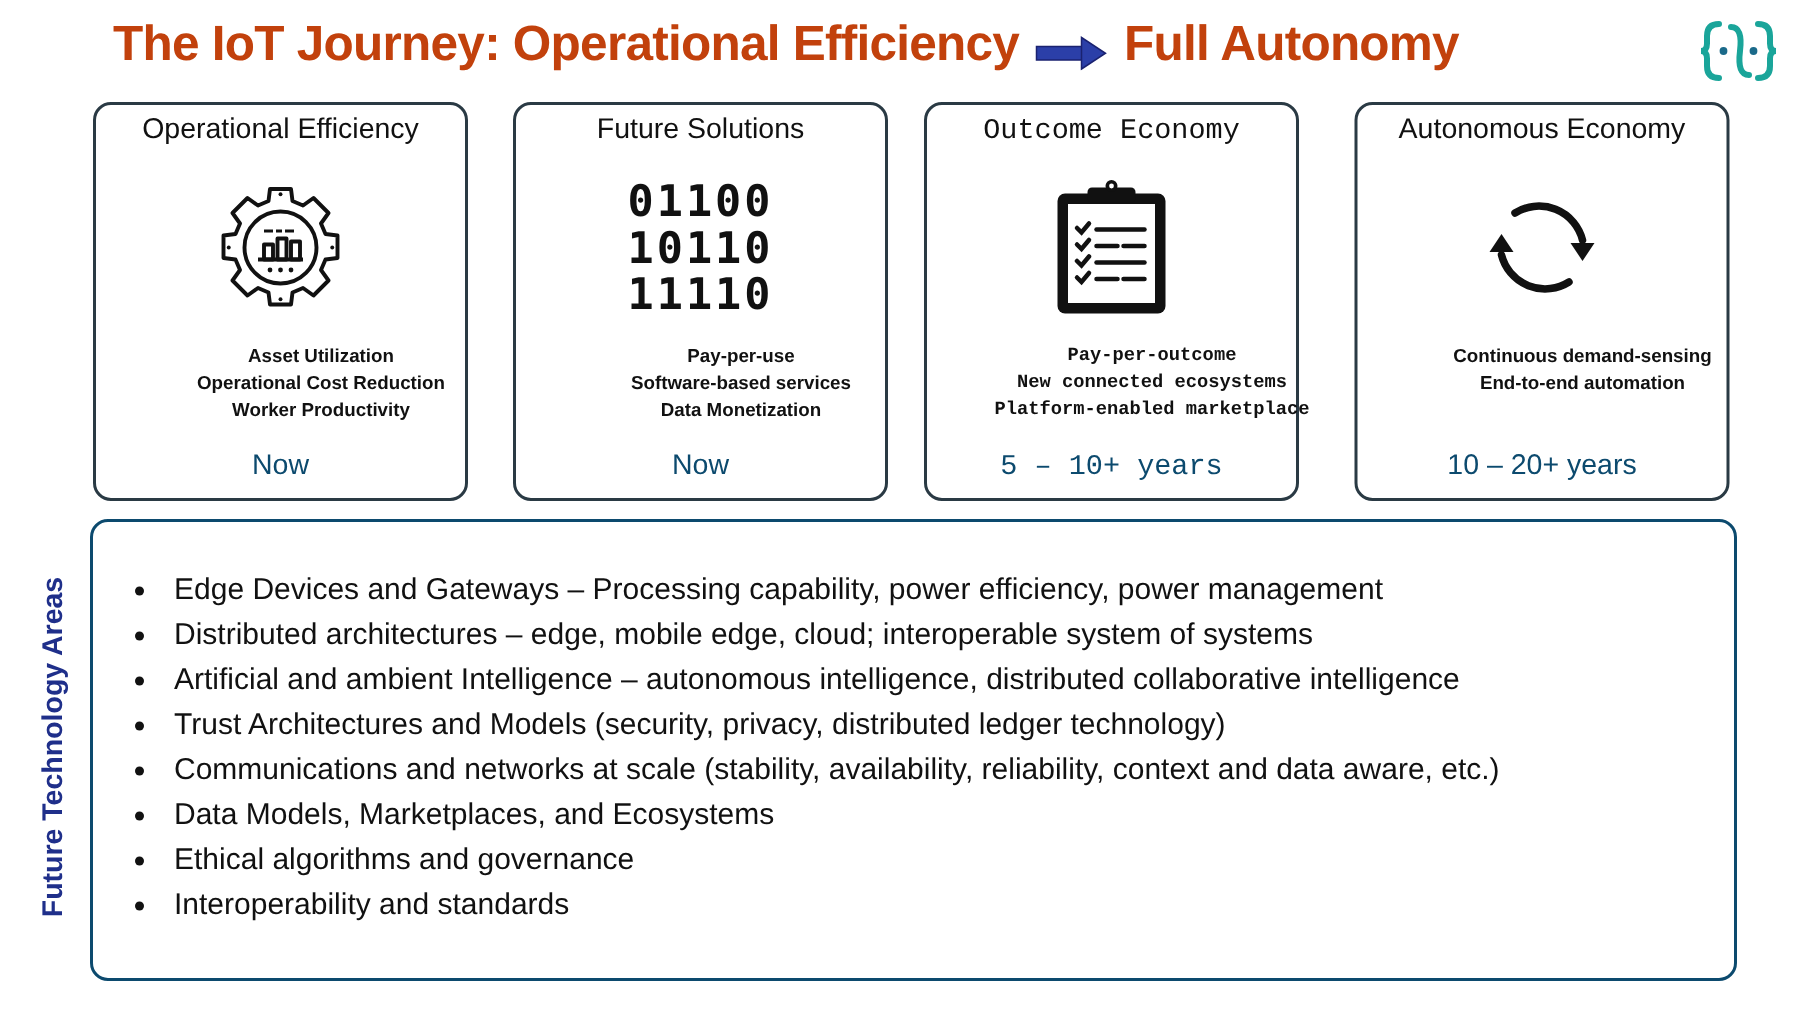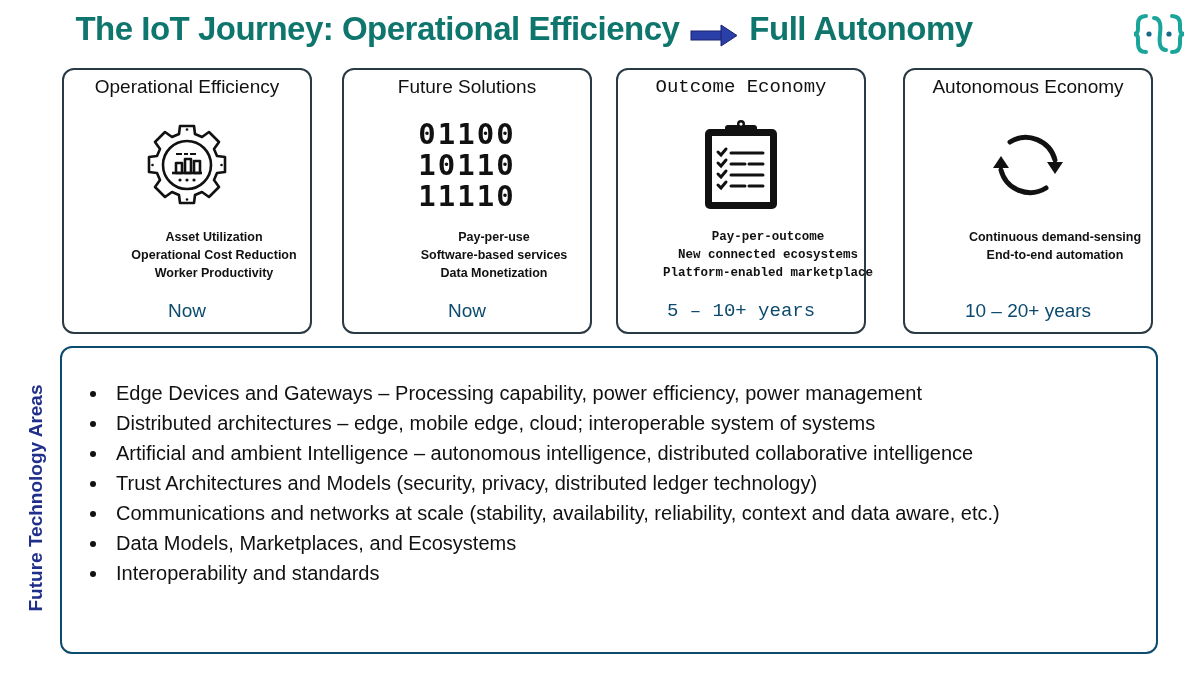--- a/index.html
+++ b/index.html
@@ -2,21 +2,21 @@
 <html><head>
   <meta charset="utf-8">
   <style>
     * { box-sizing: border-box; margin: 0; padding: 0; }
     html, body { width: 1200px; height: 674px; background: #ffffff; overflow: hidden; }
     body { position: relative; font-family: "Liberation Sans", sans-serif; color: #111; }
 
     .title {
       position: absolute; left: 0; top: 10px; width: 1048px;
       text-align: center; font-size: 33px; font-weight: bold; letter-spacing: -0.5px;
-      color: #0f766e;
+      color: #c2410c;
       display: flex; justify-content: center; align-items: center; gap: 10px;
     }
     .title .arrow { display: inline-block; width: 50px; height: 24px; }
 
     .logo { position: absolute; left: 1132px; top: 10px; width: 54px; height: 48px; }
 
     .card {
       position: absolute; top: 68px; width: 250px; height: 266px;
       border: 2px solid #2a3a44; border-radius: 12px; background: #fff;
     }
@@ -190,15 +190,16 @@
 <div class="side-label">Future Technology Areas</div>
 
 <div class="tech-box">
   <ul class="tech-list">
     <li>Edge Devices and Gateways – Processing capability, power efficiency, power management</li>
     <li>Distributed architectures – edge, mobile edge, cloud; interoperable system of systems</li>
     <li>Artificial and ambient Intelligence – autonomous intelligence, distributed collaborative intelligence</li>
     <li>Trust Architectures and Models (security, privacy, distributed ledger technology)</li>
     <li>Communications and networks at scale (stability, availability, reliability, context and data aware, etc.)</li>
     <li>Data Models, Marketplaces, and Ecosystems</li>
+    <li>Ethical algorithms and governance</li>
     <li>Interoperability and standards</li>
   </ul>
 </div>
 
 </body></html>

